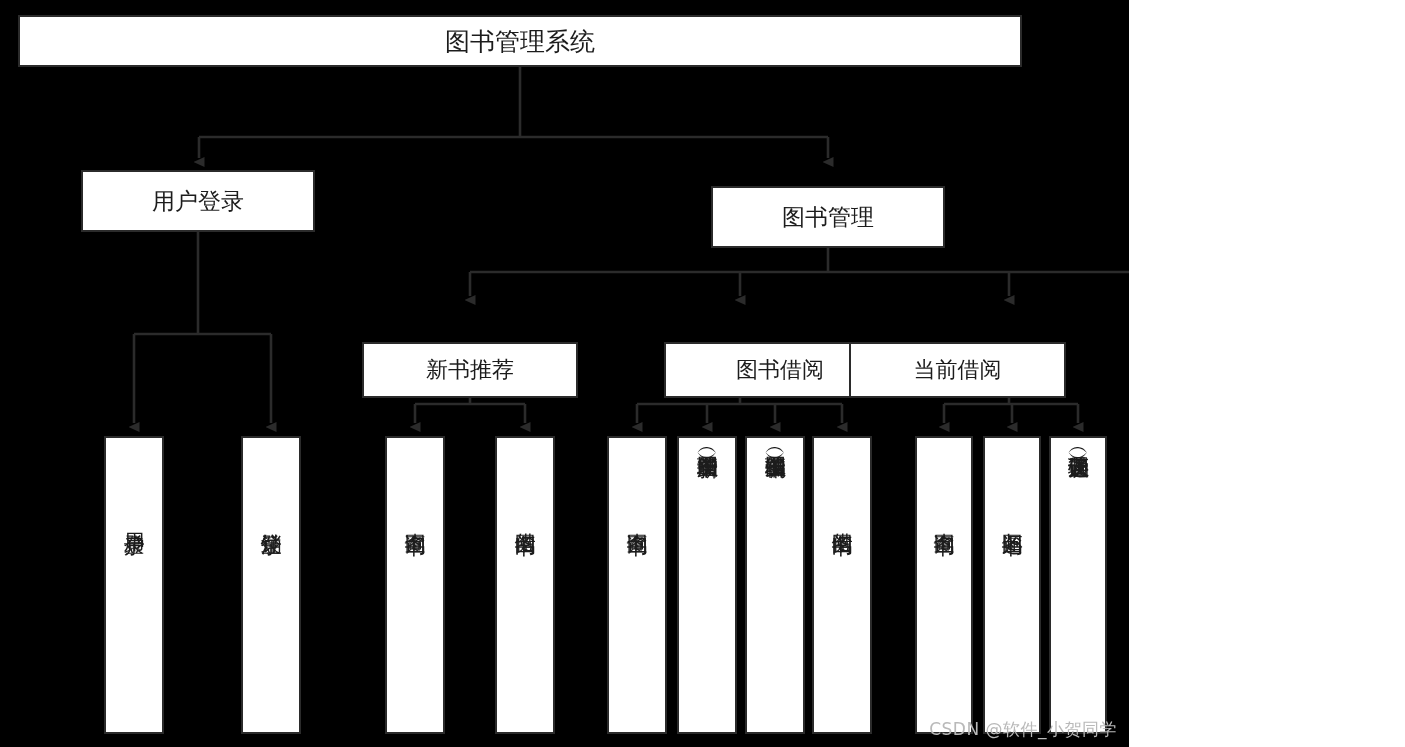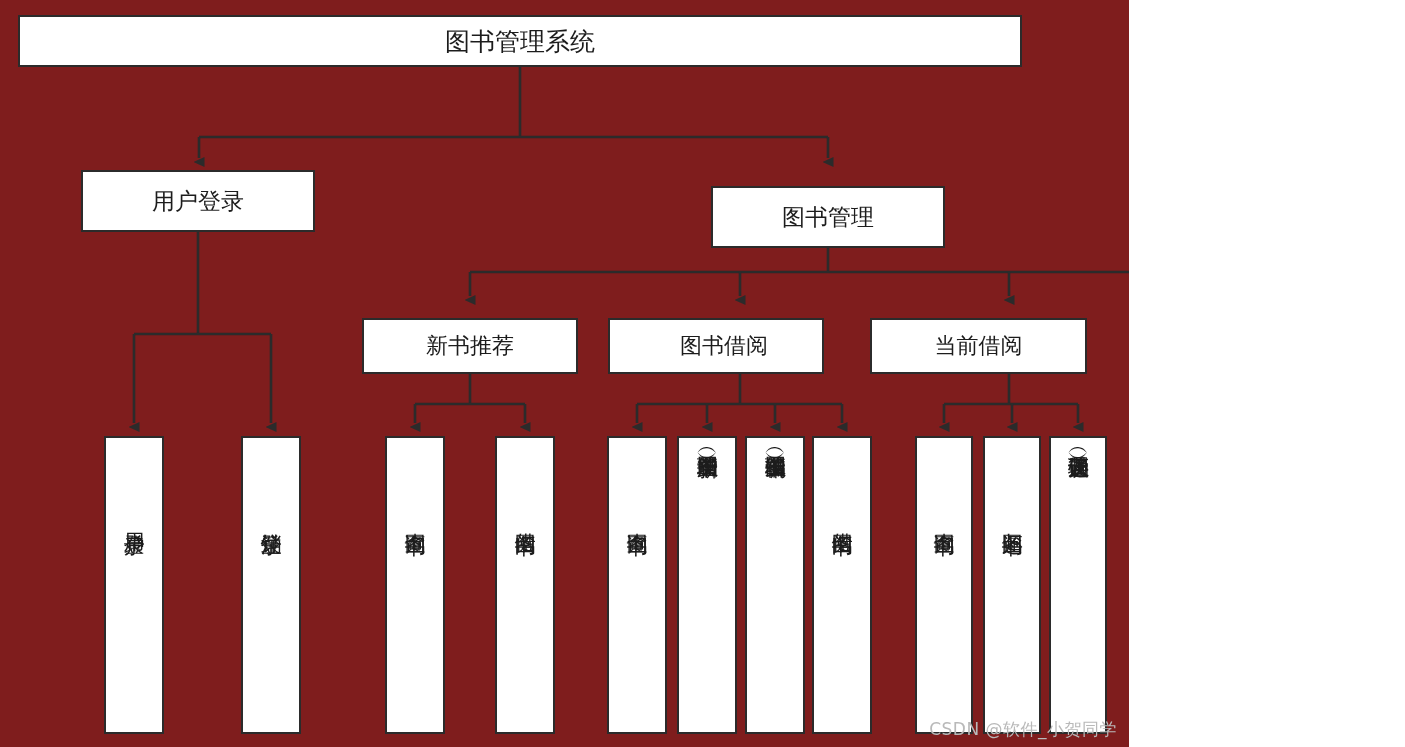--- a/index.html
+++ b/index.html
@@ -8,21 +8,21 @@
     padding: 0;
     background: #ffffff;
   }
   body {
     font-family: "DejaVu Sans", "Liberation Sans", sans-serif;
   }
   #canvas {
     position: relative;
     width: 1129px;
     height: 747px;
-    background: #7f1d1d;
+    background: #000000;
     overflow: hidden;
   }
   svg.wires {
     position: absolute;
     left: 0;
     top: 0;
     width: 1405px;
     height: 747px;
     pointer-events: none;
   }
@@ -37,20 +37,21 @@
     color: #1c1c1c;
   }
   .node.root {
     font-size: 25px;
   }
   .node.lvl2 {
     font-size: 23px;
   }
   .node.lvl3 {
     font-size: 22px;
+    margin-top: 24px;
   }
   .node.leaf {
     font-size: 21px;
     align-items: flex-start;
     justify-content: center;
     padding-top: 6px;
   }
   .vtext {
     writing-mode: vertical-rl;
     text-orientation: upright;
@@ -141,24 +142,24 @@
   <div class="node lvl2" style="left:81px; top:170px; width:234px; height:62px;">
     <span>用户登录</span>
   </div>
   <div class="node lvl2" style="left:711px; top:170px; width:234px; height:62px;margin-top:16px;">
     <span>图书管理</span>
   </div>
 
   <div class="node lvl3" style="left:362px; top:318px; width:216px; height:56px;">
     <span>新书推荐</span>
   </div>
-  <div class="node lvl3" style="left:608px; top:318px; width:216px; height:56px;padding-left:16px;">
+  <div class="node lvl3" style="left:664px; top:318px; width:216px; height:56px;padding-left:16px;">
     <span>图书借阅</span>
   </div>
-  <div class="node lvl3" style="left:870px; top:318px; width:217px; height:56px;font-family:Liberation Serif, serif;">
+  <div class="node lvl3" style="left:849px; top:318px; width:217px; height:56px;font-family:Liberation Serif, serif;">
     <span>当前借阅</span>
   </div>
 
   <div class="node leaf" style="left:104px; top:436px; width:60px; height:298px; padding-top:78px;">
     <span class="vtext">用户登录</span>
   </div>
   <div class="node leaf" style="left:241px; top:436px; width:60px; height:298px; padding-top:78px;">
     <span class="vtext">注销登录</span>
   </div>
 

